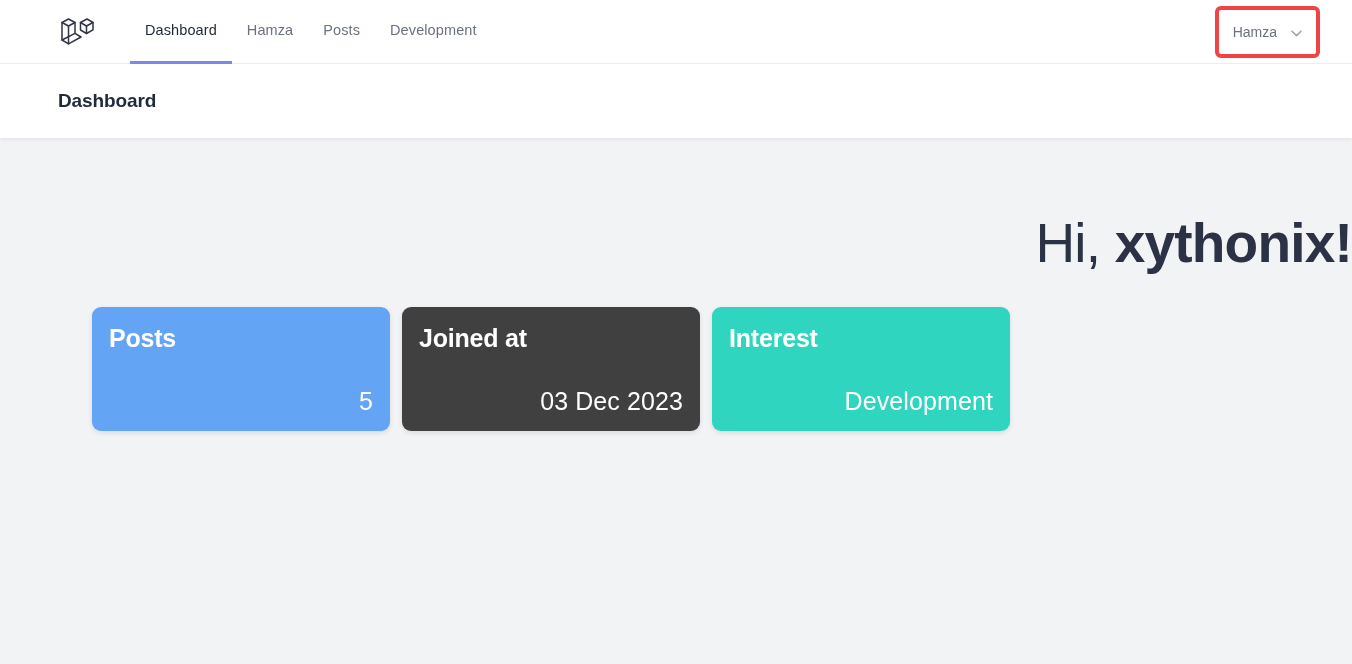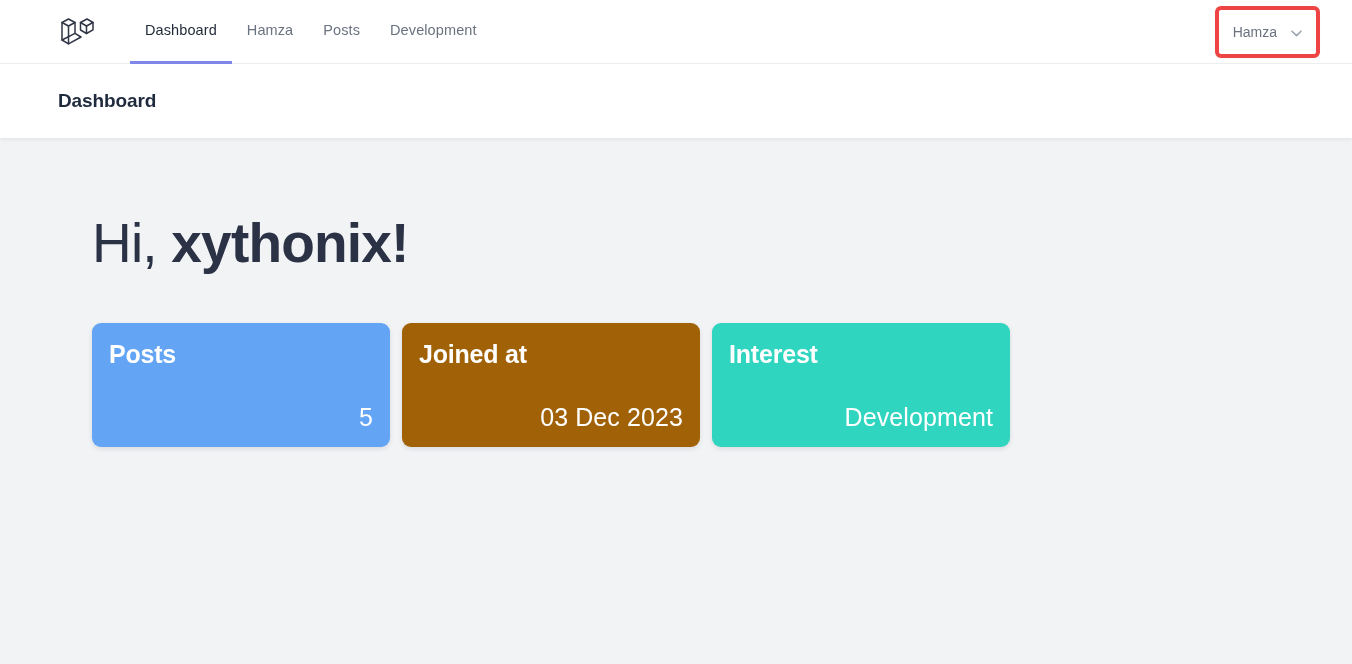--- a/index.html
+++ b/index.html
@@ -104,22 +104,23 @@
   
   .content {
     padding: 78px 0 0 92px;
   }
 
   .greeting {
     font-size: 55px;
     line-height: 1;
     color: #2b3245;
     letter-spacing: -0.8px;
-    margin-bottom: 52px;
+    margin-bottom: 36px;
     font-weight: 400;
+    text-align: right;
   }
   .greeting .name {
     font-weight: 700;
   }
 
   .cards {
     display: flex;
     gap: 12px;
   }
 
@@ -145,21 +146,21 @@
   .stat-card .card-value {
     font-size: 25px;
     font-weight: 300;
     color: #ffffff;
     text-align: right;
     line-height: 1.1;
     letter-spacing: 0.1px;
   }
 
   .card-blue  { background: #63a4f4; }
-  .card-red   { background: #a16207; }
+  .card-red   { background: #404040; }
   .card-teal  { background: #30d5bf; }
 </style>
 </head>
 <body>
 
 <nav class="navbar">
 
   <a class="brand" href="#">
     <span>
       <svg width="36" height="38" viewBox="0 0 36 38" fill="none" stroke="#2f3545" stroke-width="1.5" stroke-linejoin="round" stroke-linecap="round">

